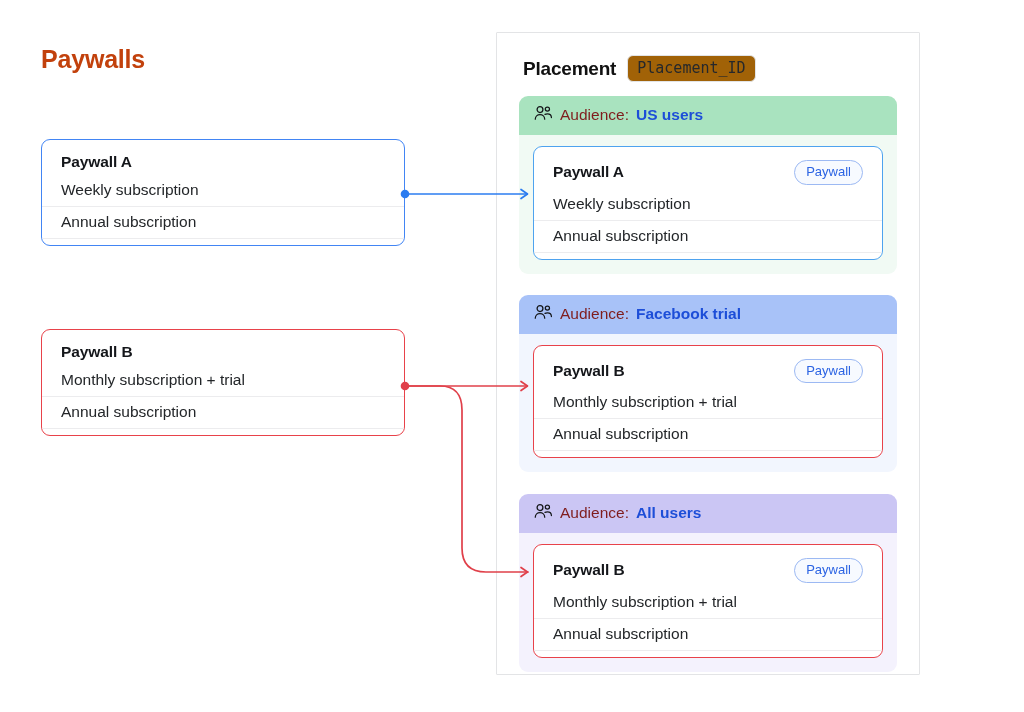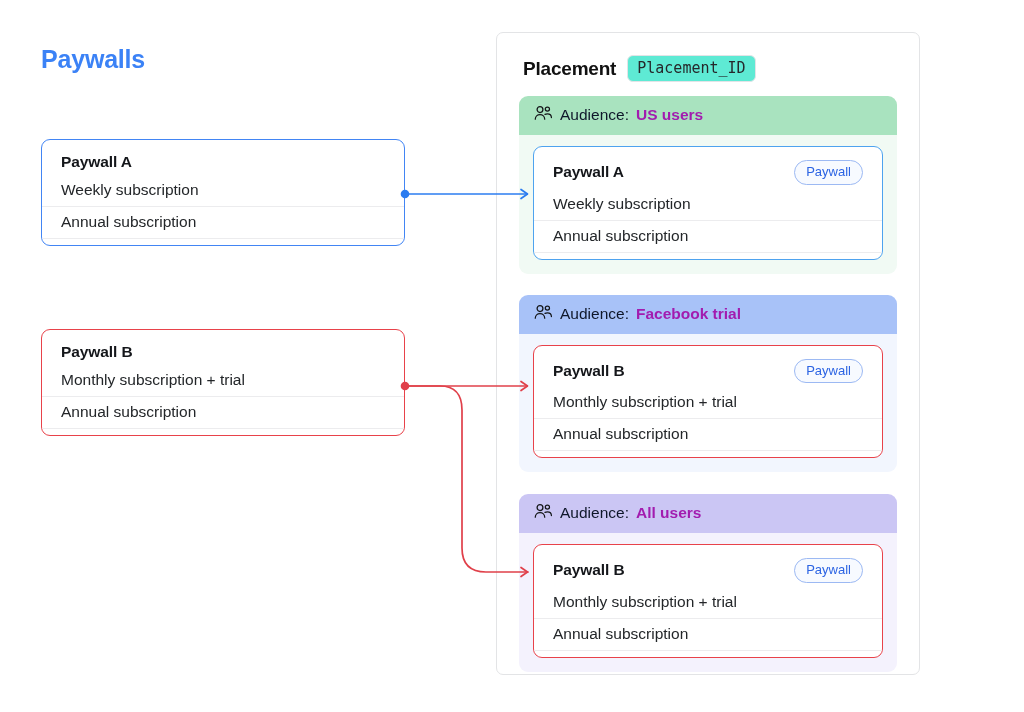--- a/index.html
+++ b/index.html
@@ -17,21 +17,21 @@
   }
 
   
   #page-title {
     position: absolute;
     left: 41px;
     top: 45px;
     font-size: 25px;
     font-weight: bold;
     letter-spacing: -0.2px;
-    color: #3b82f6;
+    color: #c2410c;
   }
 
   
   .pw-card {
     background: #ffffff;
     border-radius: 9px;
     box-sizing: border-box;
   }
   .pw-card .pw-title-row {
     display: flex;
@@ -78,60 +78,60 @@
   
   #placement-panel {
     position: absolute;
     left: 496px;
     top: 32px;
     width: 424px;
     height: 643px;
     box-sizing: border-box;
     background: #ffffff;
     border: 1px solid #e3e4e6;
-    border-radius: 7px;
+    border-radius: 1px;
   }
   #placement-header {
     display: flex;
     align-items: center;
     gap: 11px;
     padding: 22px 0 0 26px;
   }
   #placement-label {
     font-size: 19px;
     font-weight: bold;
     color: #111111;
     letter-spacing: -0.2px;
   }
   #placement-id-badge {
     font-family: "DejaVu Sans Mono", monospace;
     font-size: 15px;
     color: #26282b;
-    background: #5eead4;
+    background: #a16207;
     border: 1px solid #e2e4e7;
     border-radius: 6px;
     padding: 3px 9px 4px 9px;
   }
 
   
   .audience-group {
     margin: 0 22px 0 22px;
     border-radius: 9px;
     overflow: hidden;
   }
   .audience-header {
     display: flex;
     align-items: center;
     gap: 7px;
     padding: 9px 0 10px 15px;
     font-size: 15.5px;
     color: #15171a;
   }
-  .audience-header .aud-label { color: #0f172a; }
-  .audience-header .aud-value { font-weight: bold; color: #a21caf; }
+  .audience-header .aud-label { color: #7f1d1d; }
+  .audience-header .aud-value { font-weight: bold; color: #1d4ed8; }
   .audience-body {
     padding: 11px 14px 14px 14px;
   }
   .users-icon { display: block; }
 
   
   #group-us-users { }
   #group-us-users .audience-header { background: #a9e3bf; }
   #group-us-users .audience-body { background: #f1faf4; }
 

